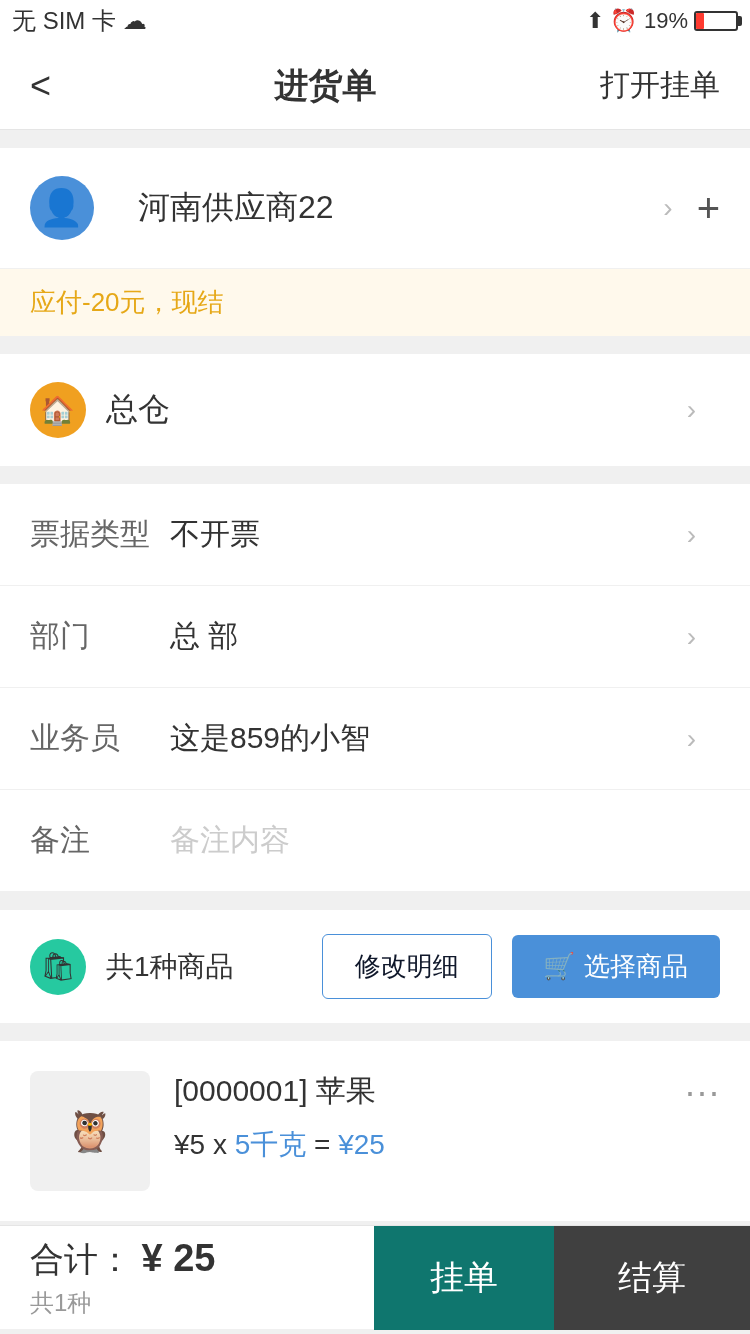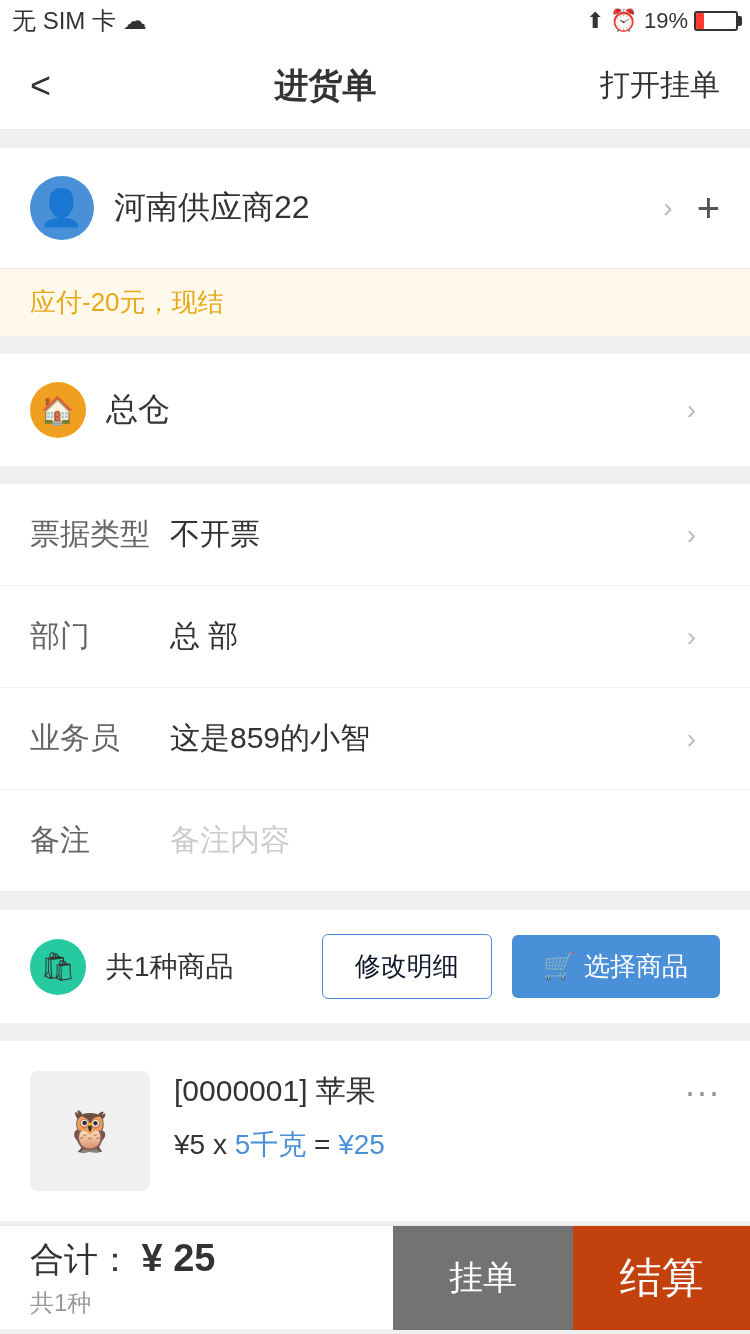--- a/index.html
+++ b/index.html
@@ -61,21 +61,21 @@
       align-items: center;
       padding: 28px 30px;
       border-bottom: 1px solid #f0f0f0;
     }
     .supplier-avatar {
       width: 64px; height: 64px; border-radius: 50%; background: #4a90d9;
       display: flex; align-items: center; justify-content: center;
       margin-right: 20px; flex-shrink: 0;
     }
     .avatar-icon { font-size: 36px; }
-    .supplier-name { flex: 1; font-size: 32px; color: #333; }
+    .supplier-name { flex: 1; font-size: 32px; color: #333; margin-left: 24px; }
     .chevron { font-size: 28px; color: #bbb; margin-right: 24px; }
     .plus-btn { font-size: 40px; color: #555; cursor: pointer; }
 
     .notice-bar {
       background: #fff9ec;
       padding: 16px 30px;
       font-size: 26px;
       color: #e6a817;
     }
 
@@ -186,30 +186,30 @@
     }
     .total-section {
       flex: 1;
       padding: 0 30px;
     }
     .total-amount { font-size: 34px; color: #333; font-weight: 500; }
     .total-amount .amount-value { font-size: 38px; font-weight: 600; }
     .total-count { font-size: 24px; color: #999; margin-top: 4px; }
     .btn-hang {
       width: 180px; height: 104px;
-      background: #737373;
+      background: #0f766e;
       display: flex; align-items: center; justify-content: center;
       font-size: 34px; color: #fff; cursor: pointer;
       flex-shrink: 0;
     }
     .btn-checkout {
-      width: 177px; height: 104px;
-      background: #c2410c;
-      display: flex; align-items: center; justify-content: center;
-      font-size: 42px; color: #fff; cursor: pointer;
+      width: 196px; height: 104px;
+      background: #404040;
+      display: flex; align-items: center; justify-content: center;
+      font-size: 34px; color: #fff; cursor: pointer;
       flex-shrink: 0;
     }
 
     
     .owl-logo {
       width: 60px; height: 60px;
       display: flex; align-items: center; justify-content: center;
       font-size: 36px; color: #ccc;
     }
   </style>

